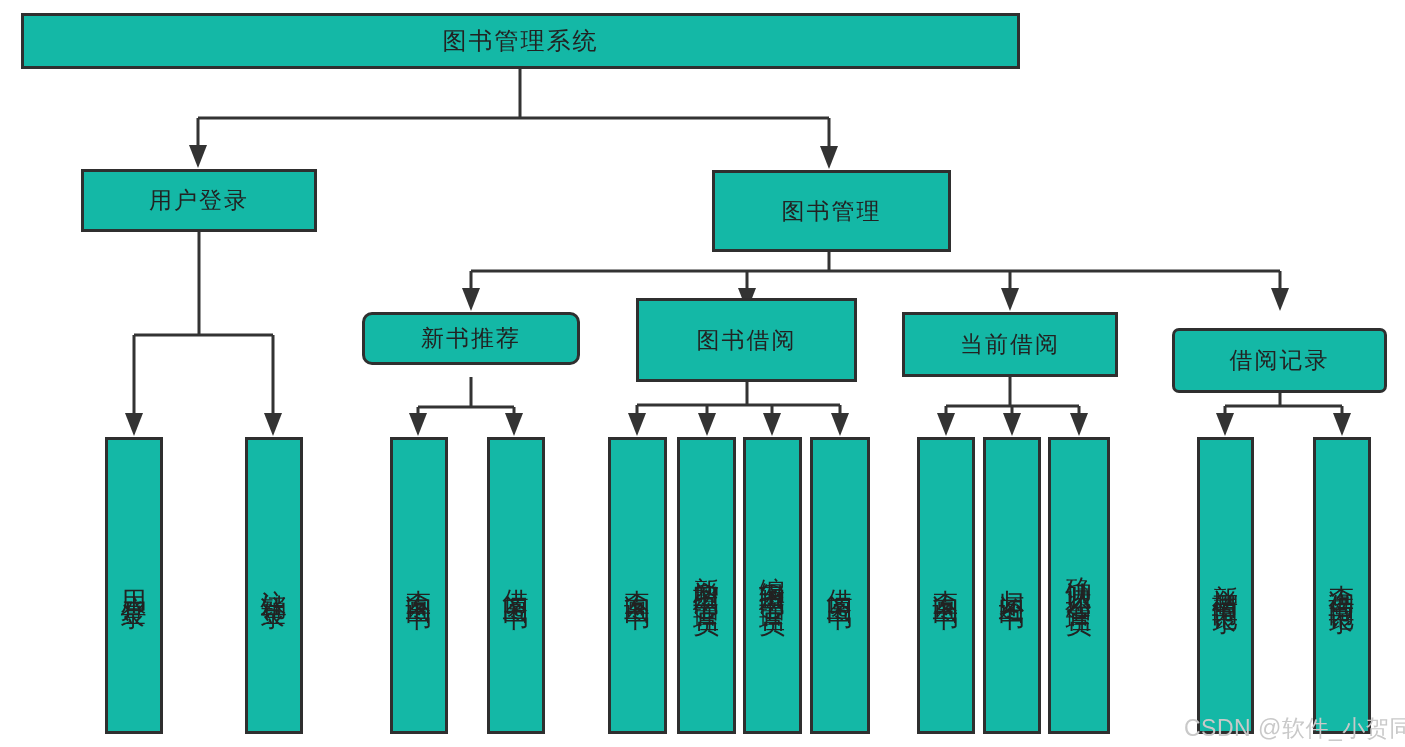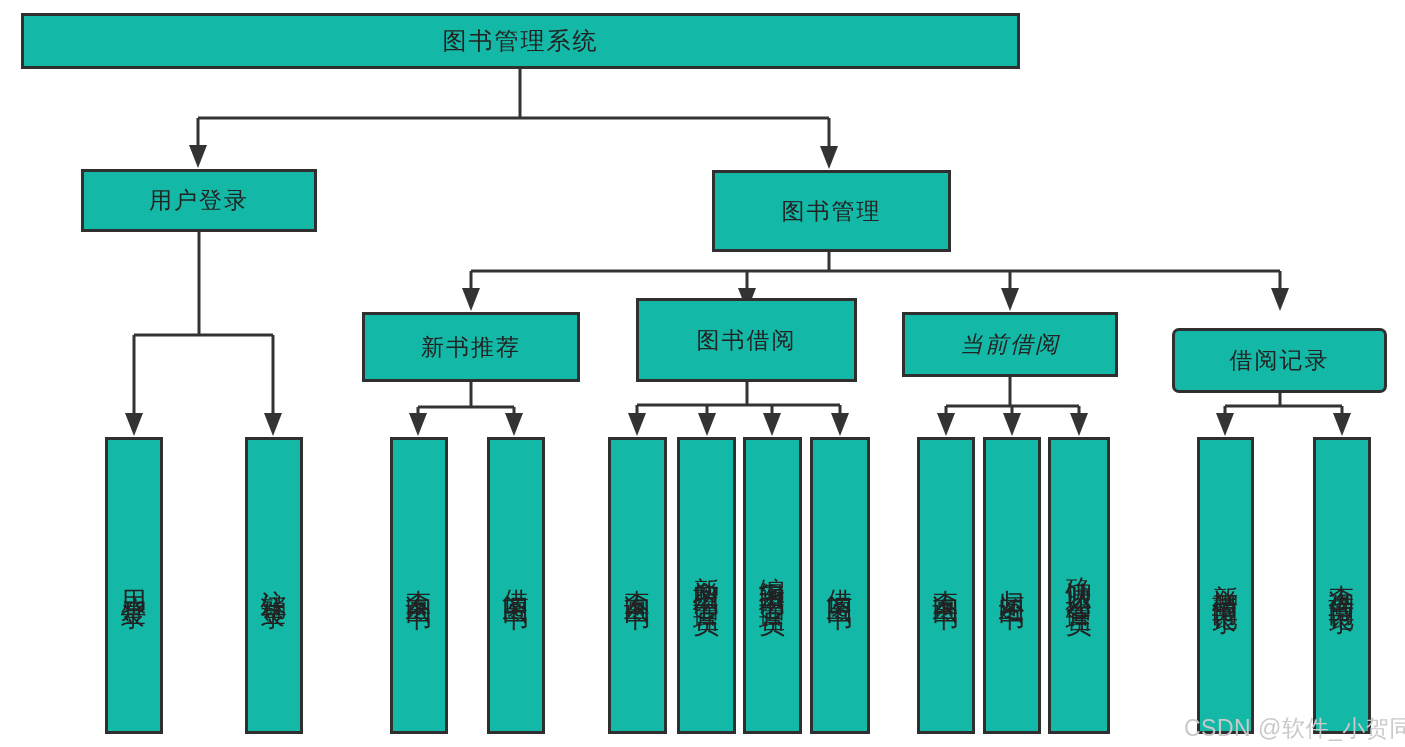--- a/index.html
+++ b/index.html
@@ -104,27 +104,27 @@
     <span>图书管理系统</span>
   </div>
 
   <div class="node hbox" style="left:81px; top:169px; width:236px; height:63px;">
     <span>用户登录</span>
   </div>
   <div class="node hbox" style="left:712px; top:170px; width:239px; height:82px;">
     <span>图书管理</span>
   </div>
 
-  <div class="node hbox" style="left:362px; top:312px; width:218px; height:70px;">
+  <div class="node hbox" style="left:362px; top:312px; width:218px; height:53px;border-radius:10px;">
     <span>新书推荐</span>
   </div>
   <div class="node hbox" style="left:636px; top:298px; width:221px; height:84px;">
     <span>图书借阅</span>
   </div>
-  <div class="node hbox" style="left:902px; top:312px; width:216px; height:65px;font-style:italic;">
+  <div class="node hbox" style="left:902px; top:312px; width:216px; height:65px;">
     <span>当前借阅</span>
   </div>
   <div class="node hbox" style="left:1172px; top:328px; width:215px; height:65px;border-radius:7px;">
     <span>借阅记录</span>
   </div>
 
   <div class="node vbox" style="left:105px; top:437px; width:58px; height:297px;">
     <span>用户登录</span>
   </div>
   <div class="node vbox" style="left:245px; top:437px; width:58px; height:297px;">

